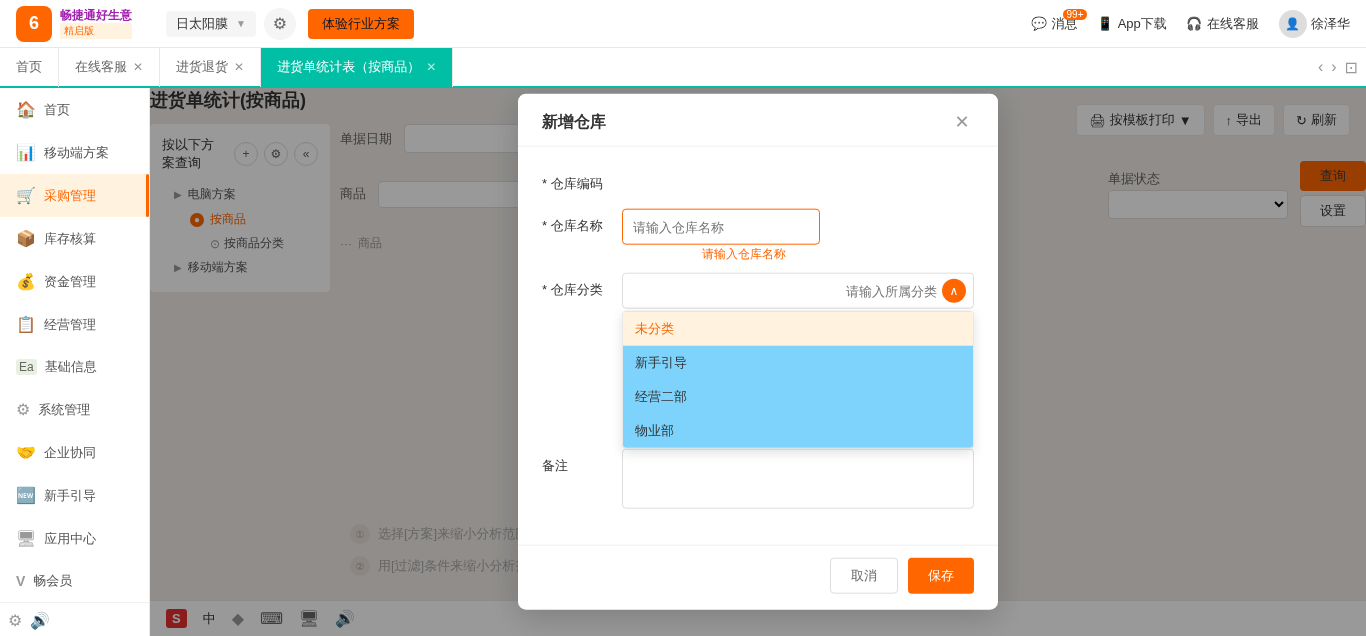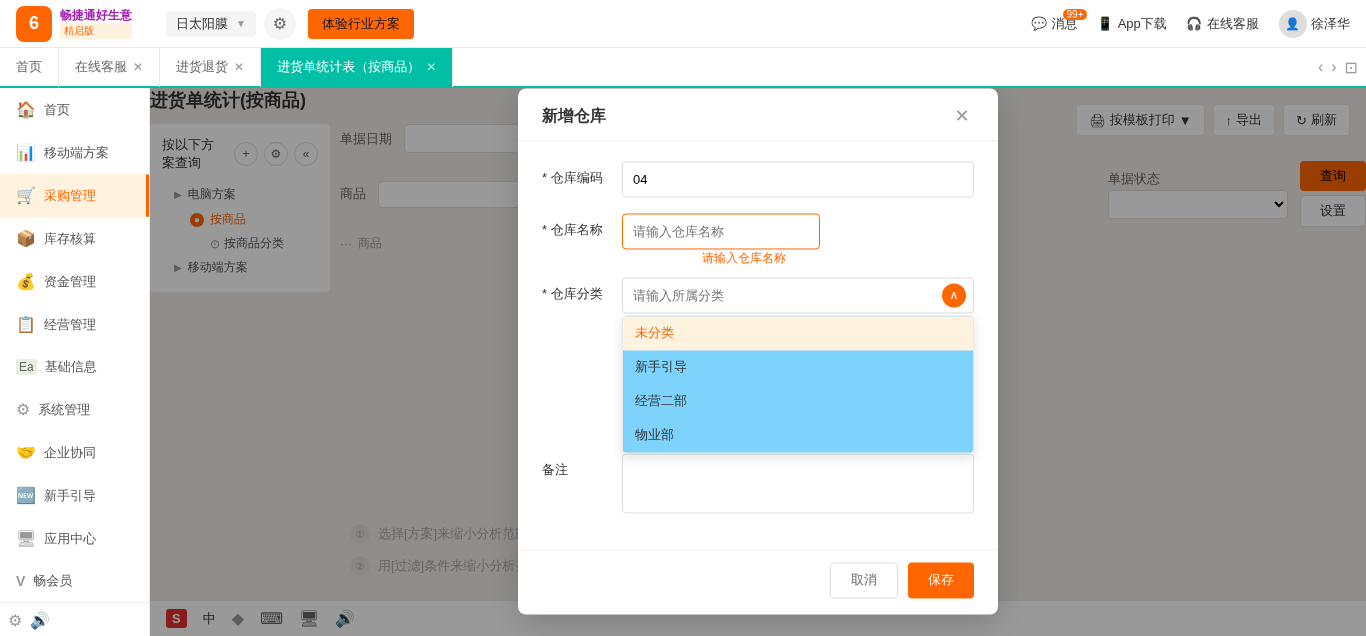--- a/index.html
+++ b/index.html
@@ -325,20 +325,21 @@
     }
     .dropdown-input {
       width: 100%;
       height: 36px;
       border: 1px solid #ddd;
       border-radius: 4px;
       padding: 0 36px 0 10px;
       font-size: 13px;
       outline: none;
       color: #999;
+      text-align: right;
     }
     .dropdown-arrow {
       position: absolute;
       right: 8px;
       top: 50%;
       transform: translateY(-50%);
       width: 24px; height: 24px;
       background: #f60;
       border-radius: 50%;
       display: flex; align-items: center; justify-content: center;
@@ -410,21 +411,21 @@
     .select-field {
       border: 1px solid #ddd;
       border-radius: 4px;
       padding: 5px 10px;
       font-size: 13px;
       background: white;
       min-width: 140px;
     }
     .query-btn {
       background: #f60;
-      color: #000000;
+      color: #404040;
       border: none;
       border-radius: 4px;
       padding: 6px 20px;
       font-size: 13px;
       cursor: pointer;
     }
     .settings-btn {
       background: white;
       color: #333;
       border: 1px solid #ddd;
@@ -660,21 +661,20 @@
 
     <div class="modal">
       <div class="modal-header">
         <span class="modal-title">新增仓库</span>
         <span class="modal-close">✕</span>
       </div>
       <div class="modal-body">
 
         <div class="form-row">
           <div class="form-label">* 仓库编码</div>
-          <input class="form-control" type="text" value="04" style="">
         </div>
 
         <div class="form-row" style="margin-bottom:28px">
           <div class="form-label">* 仓库名称</div>
           <div class="form-control-wrapper">
             <input class="form-control error-border" type="text" placeholder="请输入仓库名称" style="">
             <div class="error-msg">请输入仓库名称</div>
           </div>
         </div>
 

